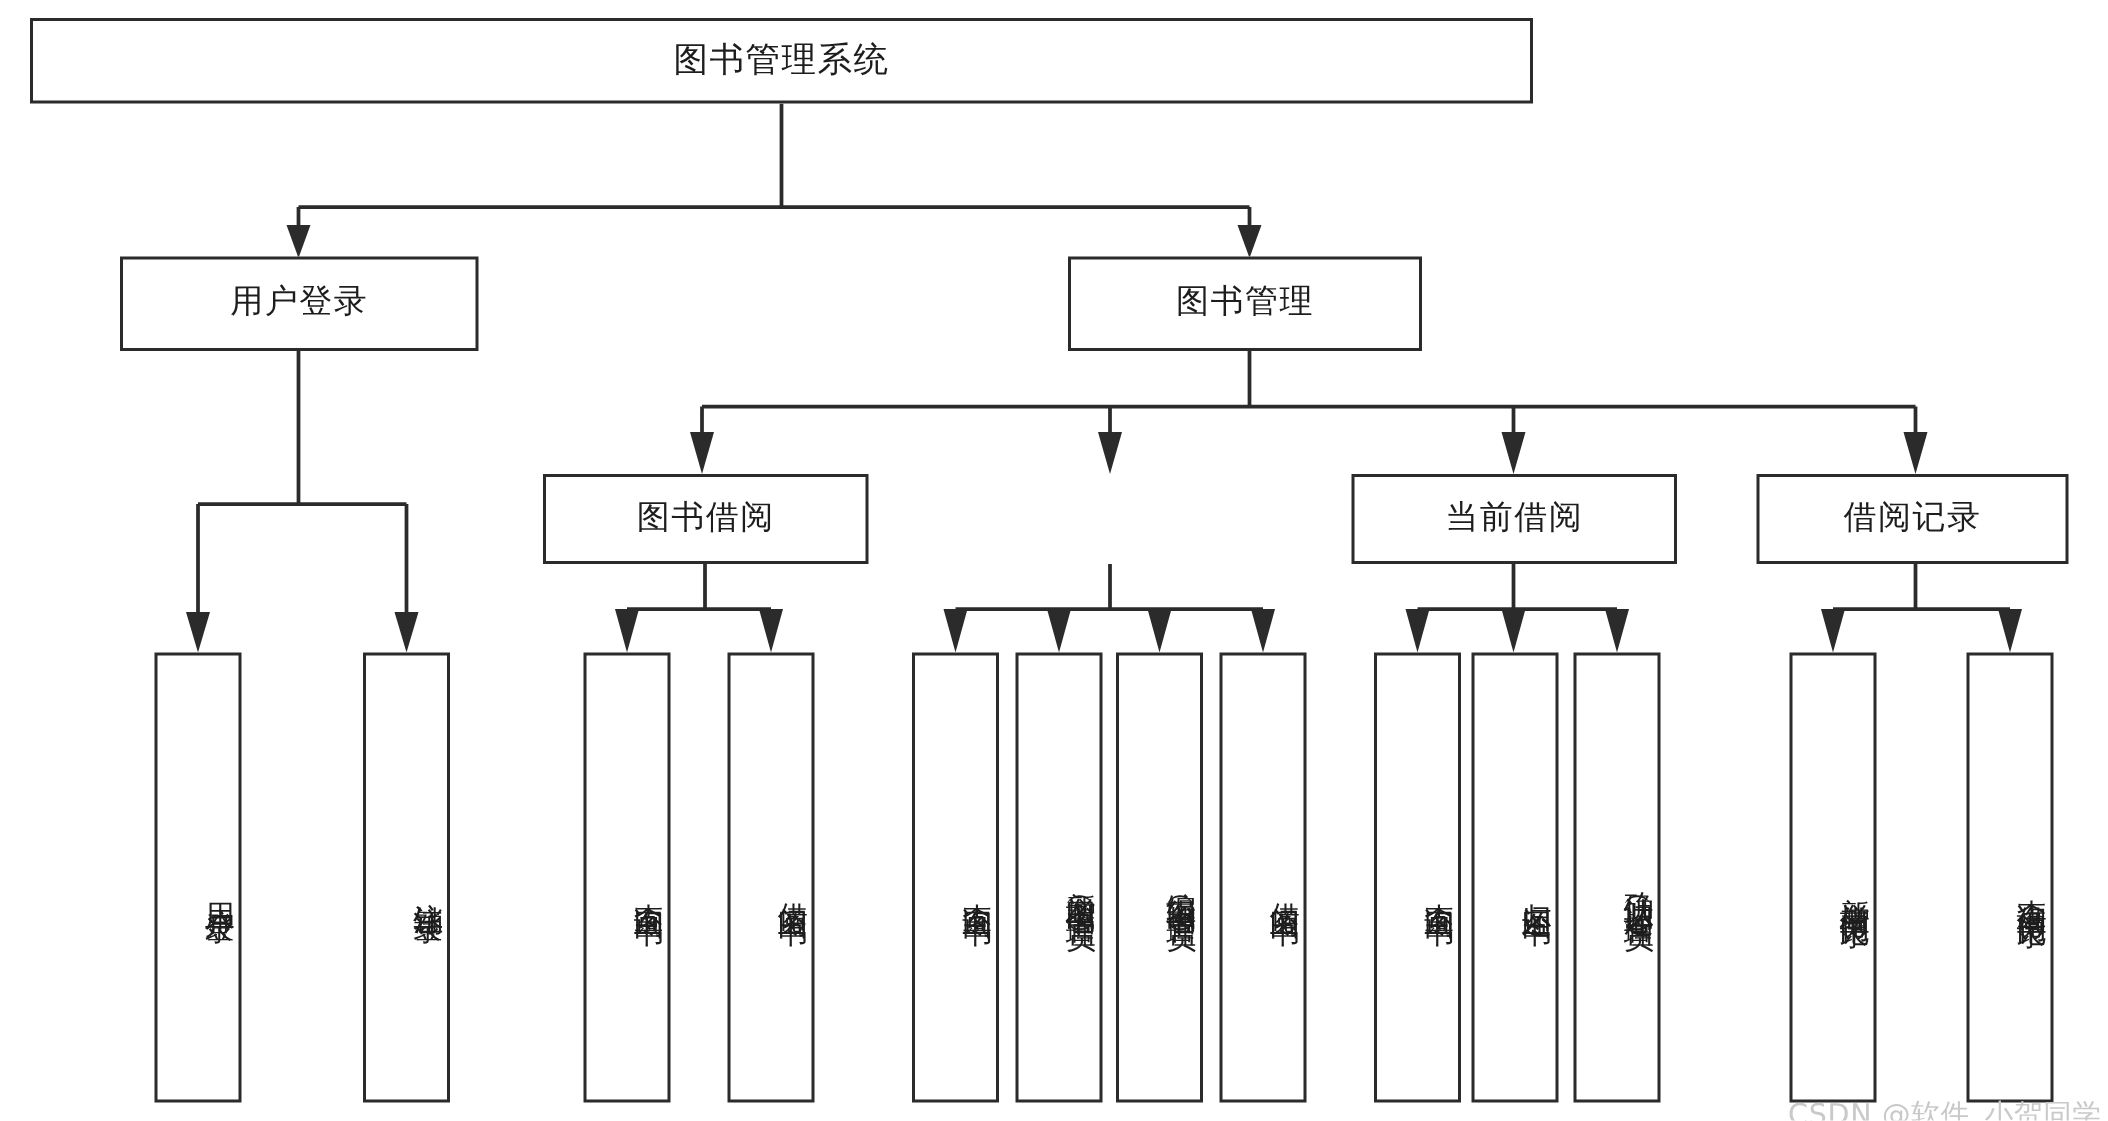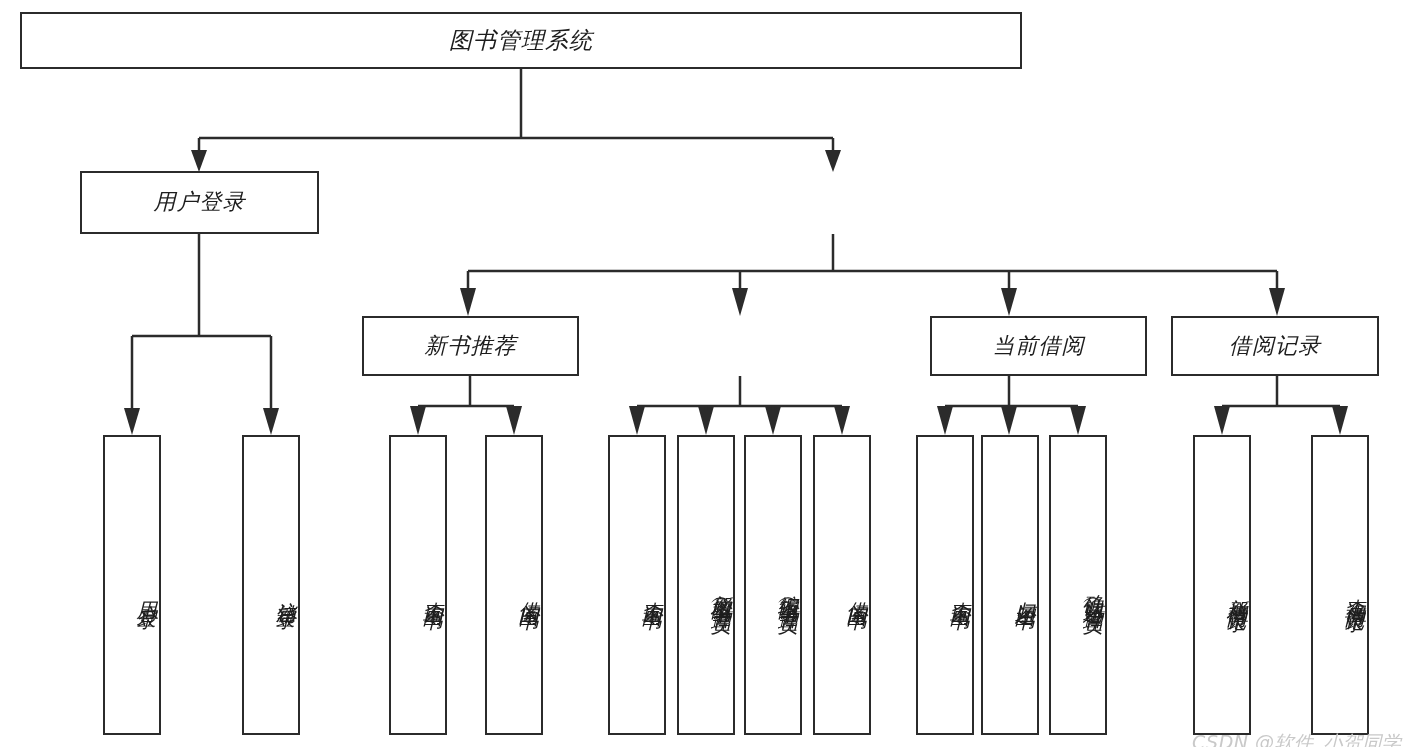--- a/index.html
+++ b/index.html
@@ -5,21 +5,21 @@
 <style>
   html,body{margin:0;padding:0;}
   body{
     width:1405px;height:747px;
     background:#ffffff;
     font-family:"DejaVu Sans","Liberation Sans",sans-serif;
     overflow:hidden;
     position:relative;
   }
   #diagram{
-    position:absolute;left:0;top:0;width:1405px;height:747px;font-style:italic;
+    position:absolute;left:0;top:0;width:1405px;height:747px;
   }
   .node{
     position:absolute;
     box-sizing:border-box;
     background:#ffffff;
     border:2.5px solid #2b2b2b;
     display:flex;
     align-items:center;
     justify-content:center;
     color:#1d1d1d;
@@ -126,25 +126,28 @@
     <polygon points="1332,406 1348,406 1340,435"></polygon>
   </svg>
 
   <div class="node horiz root" style="left:20px;top:12px;width:1002px;height:57px;">
     <span>图书管理系统</span>
   </div>
 
   <div class="node horiz" style="left:80px;top:171px;width:239px;height:63px;">
     <span>用户登录</span>
   </div>
+  <div class="node horiz" style="left:712px;top:171px;width:236px;height:63px;">
+    <span>图书管理</span>
+  </div>
 
   <div class="node horiz" style="left:362px;top:316px;width:217px;height:60px;">
-    <span>新书推荐</span>
+    <span>图书借阅</span>
   </div>
-  <div class="node horiz" style="left:930px;top:316px;width:217px;height:60px;text-align:right;">
+  <div class="node horiz" style="left:901px;top:316px;width:217px;height:60px;text-align:right;">
     <span>当前借阅</span>
   </div>
   <div class="node horiz" style="left:1171px;top:316px;width:208px;height:60px;">
     <span>借阅记录</span>
   </div>
 
   <div class="node vert" style="left:103px;top:435px;width:58px;height:300px;">
     <span>用户登录</span>
   </div>
   <div class="node vert" style="left:242px;top:435px;width:58px;height:300px;">

